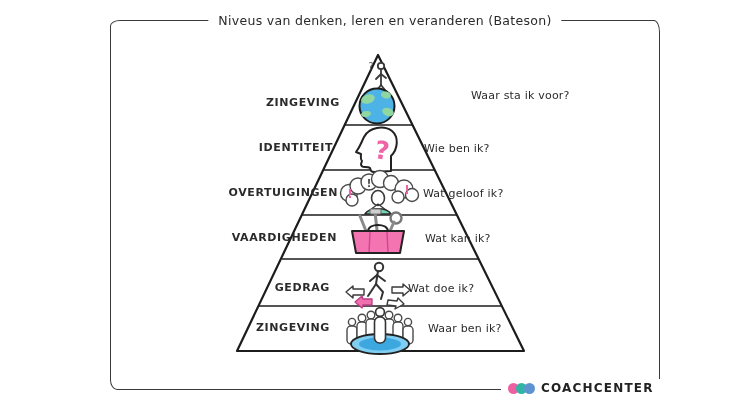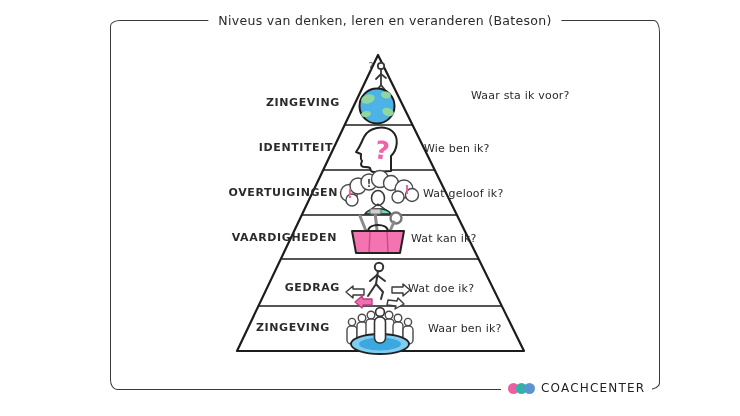--- a/index.html
+++ b/index.html
@@ -10,30 +10,30 @@
     border-radius:10px 6px 12px 7px / 6px 12px 7px 10px;}
   .title{position:absolute;left:385px;top:13px;transform:translateX(-50%);
     background:#fff;padding:0 10px;font-size:12.5px;letter-spacing:.3px;
     white-space:nowrap;color:#2a2a2a;font-weight:500;}
   .lvl-label{position:absolute;font-size:11px;font-weight:700;letter-spacing:.6px;
     color:#2b2b2b;text-align:right;white-space:nowrap;}
   .lvl-q{position:absolute;font-size:11px;color:#2b2b2b;white-space:nowrap;letter-spacing:.2px;}
   .lbl-1{right:400px;top:96px;margin-left:36px;} .q-1{left:423px;top:89px;margin-left:48px;}
   .lbl-2{right:407px;top:141px;padding-left:36px;} .q-2{left:424px;top:142px;}
   .lbl-3{right:402px;top:186px;} .q-3{left:423px;top:187px;}
-  .lbl-4{right:403px;top:231px;} .q-4{left:411px;top:232px;}
-  .lbl-5{right:400px;top:281px;} .q-5{left:408px;top:282px;}
+  .lbl-4{right:403px;top:231px;} .q-4{left:425px;top:232px;}
+  .lbl-5{right:410px;top:281px;} .q-5{left:408px;top:282px;}
   .lbl-6{right:410px;top:321px;} .q-6{left:428px;top:322px;text-align:right;}
   .pyr{position:absolute;left:0;top:0;width:740px;height:416px;}
   .logo{position:absolute;left:501px;top:379px;height:18px;background:#fff;
     padding:0 7px;display:flex;align-items:center;gap:6px;}
   .dots{display:flex;align-items:center;}
   .dot{width:11px;height:11px;border-radius:50%;display:inline-block;}
   .dot+.dot{margin-left:-3px;}
-  .logo-text{font-size:12px;font-weight:400;letter-spacing:1.2px;color:#222;white-space:nowrap;}
+  .logo-text{font-size:12px;font-weight:700;letter-spacing:1.2px;color:#222;white-space:nowrap;}
   text.hand{font-family:"DejaVu Sans", sans-serif;}
 </style>
 </head>
 <body>
 
 <div class="canvas">
 
   <div class="frame"></div>
 
   <div class="title">Niveus van denken, leren en veranderen (Bateson)</div>

